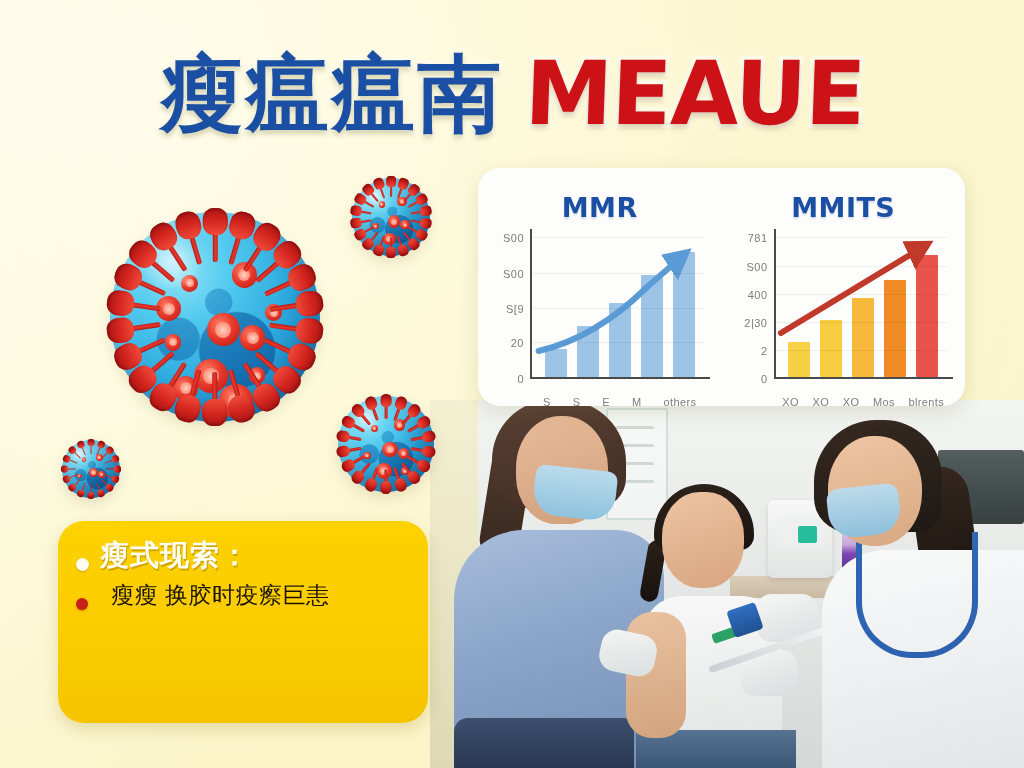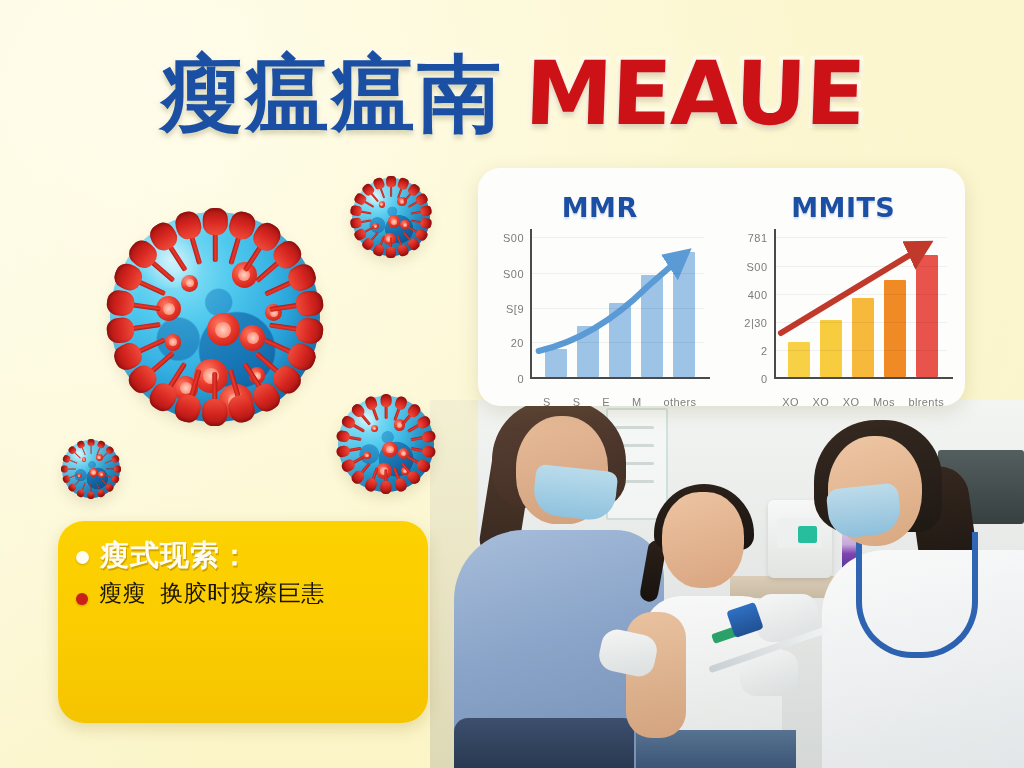--- a/index.html
+++ b/index.html
@@ -210,32 +210,32 @@
         background:linear-gradient(180deg,rgba(255,255,255,.06),rgba(0,0,0,.05));}
 
   
   .note{
     position:absolute;left:58px;top:521px;width:370px;height:202px;
     background:linear-gradient(180deg,#fdd200 0%,#fbcc00 55%,#f5c400 100%);
     border-radius:26px;z-index:5;
     box-shadow:0 6px 16px rgba(150,120,20,.22);
     padding:18px 20px 16px 18px;box-sizing:border-box;
   }
-  .note-row{display:flex;align-items:flex-start;gap:11px;}
+  .note-row{display:flex;align-items:flex-end;gap:11px;}
   .dot{flex:0 0 auto;width:13px;height:13px;border-radius:50%;margin-top:12px;}
   .dot.white{background:#fffdf2;box-shadow:0 1px 2px rgba(120,90,10,.35);}
   .dot.red{background:#c9201a;box-shadow:0 1px 2px rgba(120,20,10,.35);width:12px;height:12px;}
   .note-head{
     font-family:"DejaVu Sans","Liberation Sans",sans-serif;
     font-size:29px;font-weight:700;color:#fffdf3;letter-spacing:1px;
     text-shadow:1px 2px 0 rgba(150,110,0,.45);line-height:1.12;
   }
   .note-text{
-    font-family:Liberation Mono, monospace;
-    font-size:23px;font-weight:400;color:#1a1408;line-height:1.26;letter-spacing:.5px;
+    font-family:Liberation Sans, sans-serif;
+    font-size:23px;font-weight:400;color:#1a1408;line-height:1.26;letter-spacing:.5px;margin-left:12px;
   }
   .note-row + .note-row{margin-top:10px;}
 </style>
 </head>
 <body>
 
 <div id="poster">
 
   <div class="title-row">
     <span class="title-cn">瘦瘟瘟南</span>

